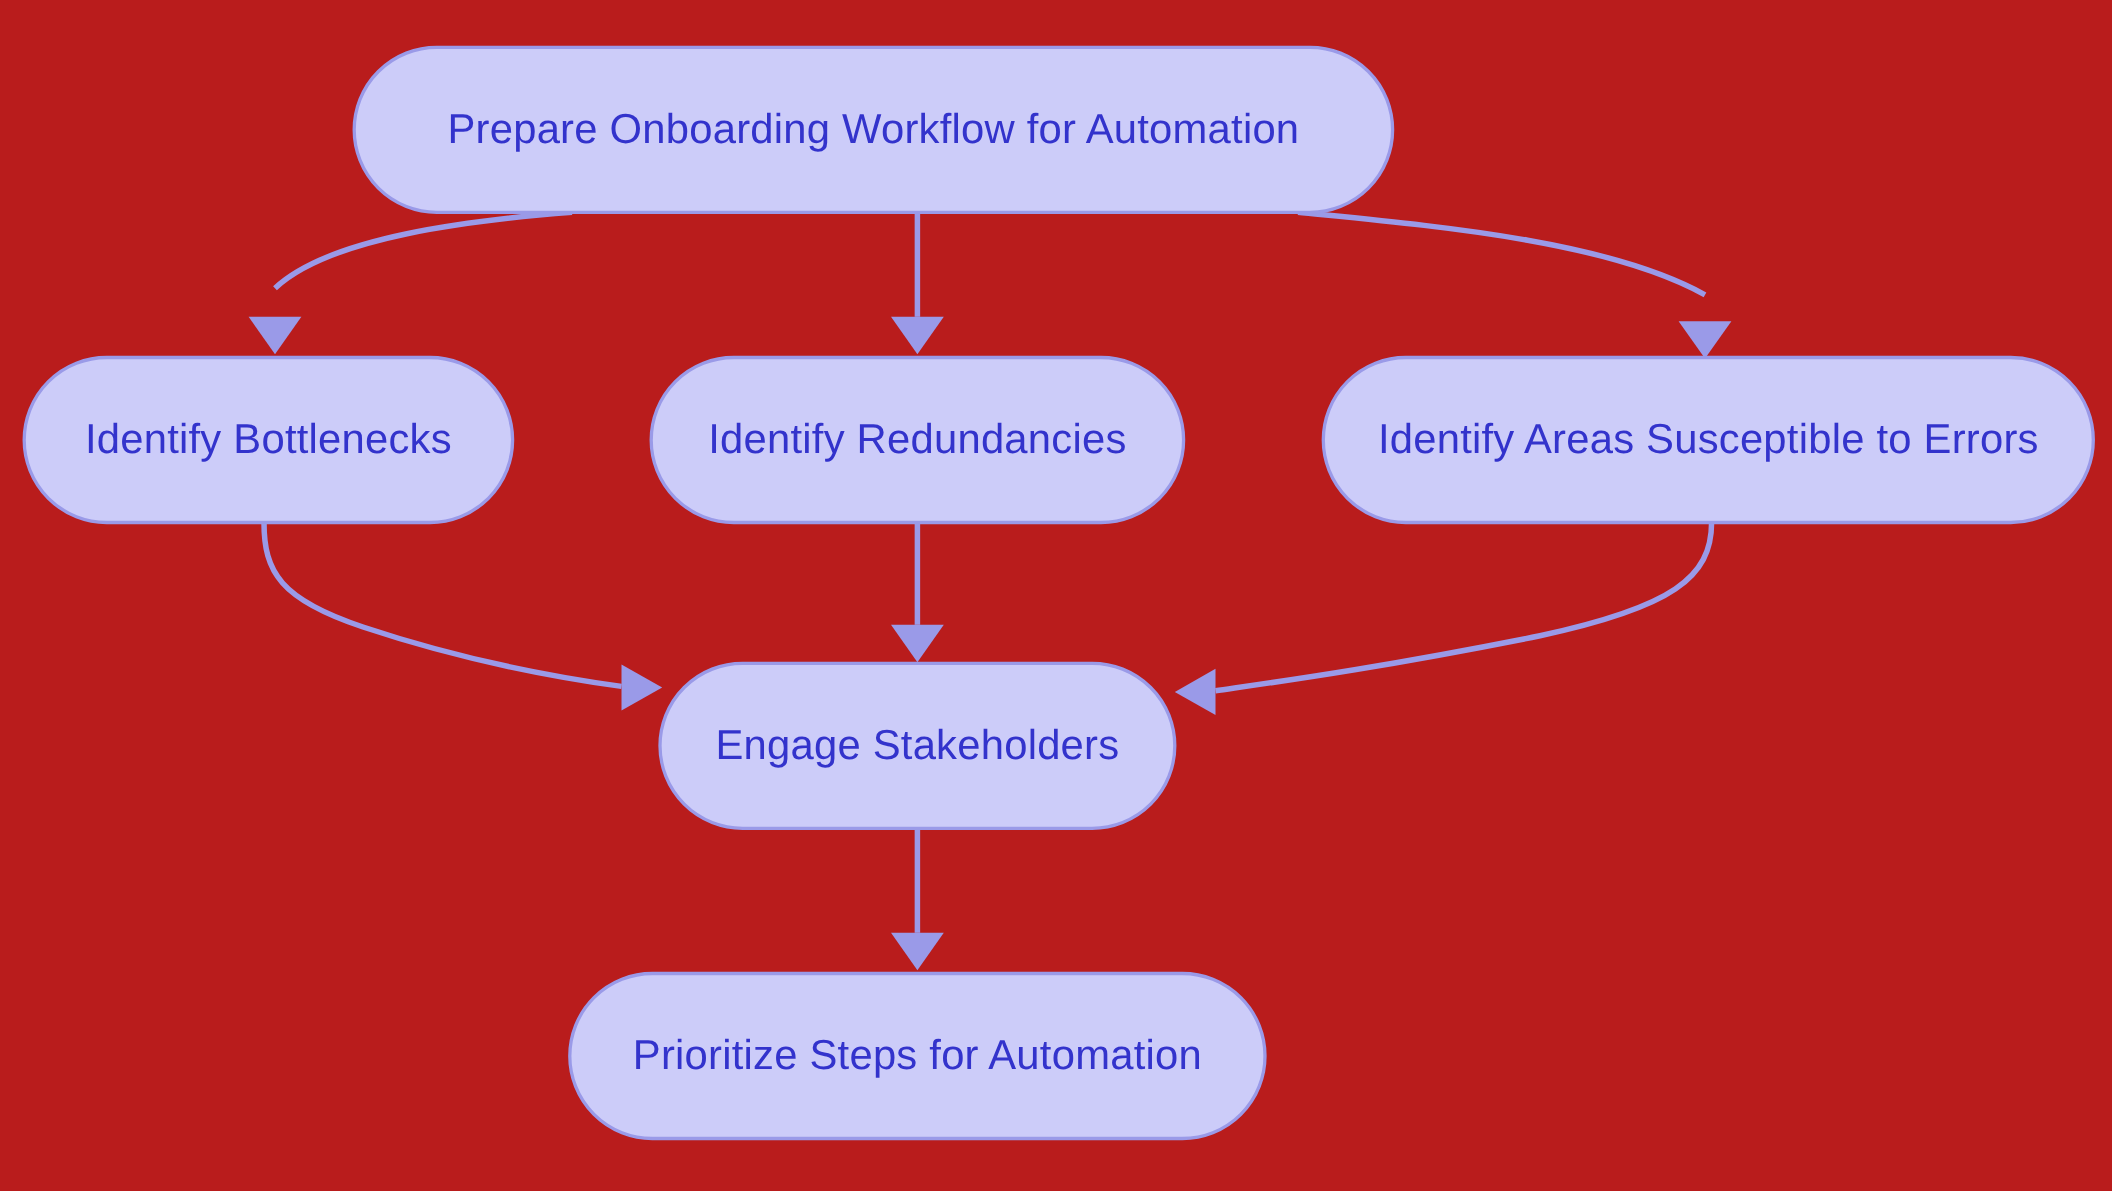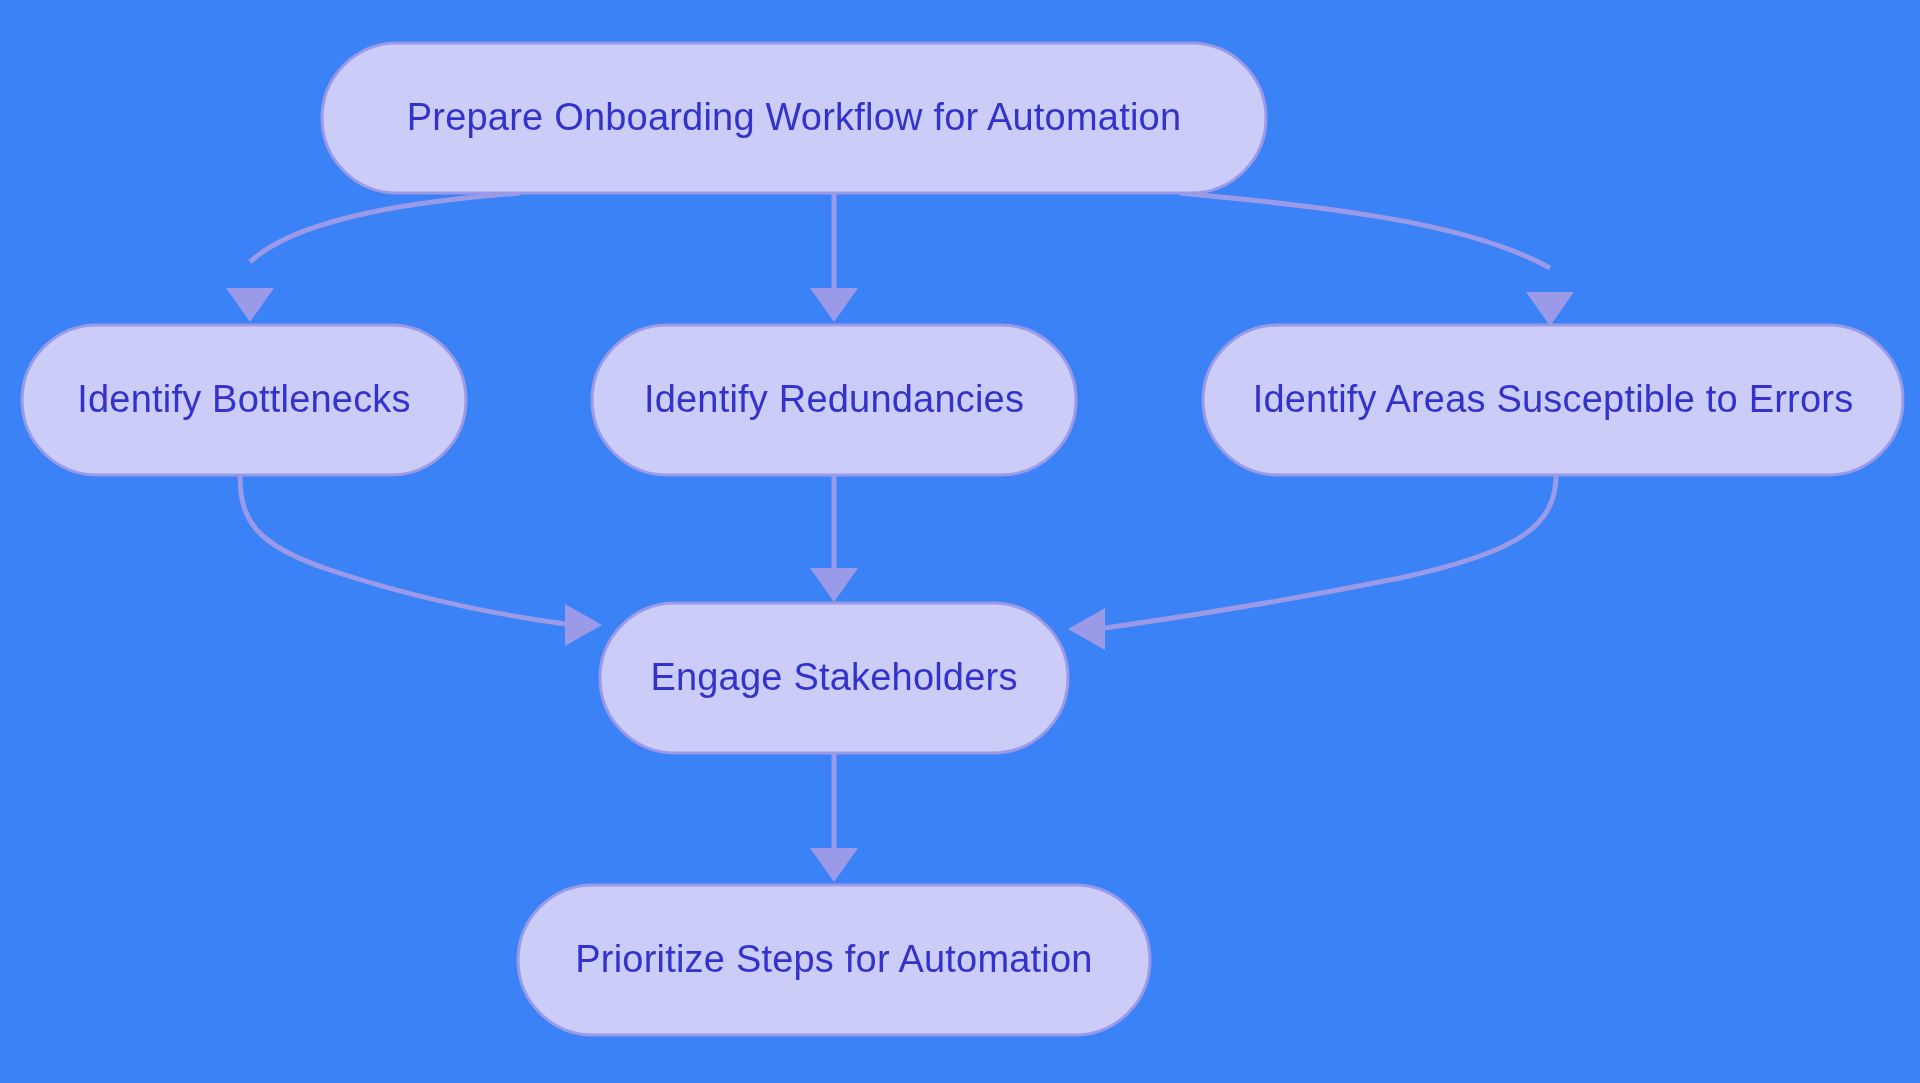--- a/index.html
+++ b/index.html
@@ -10,21 +10,21 @@
   body {
     width: 1920px;
     height: 1083px;
     overflow: hidden;
     font-family: "Liberation Sans", sans-serif;
   }
   #flowchart-root {
     position: relative;
     width: 1920px;
     height: 1083px;
-    background: #3b82f6;
+    background: #b91c1c;
   }
   svg#flow-svg {
     position: absolute;
     top: 0;
     left: 0;
     width: 1920px;
     height: 1083px;
     display: block;
   }
   .node-shape {

